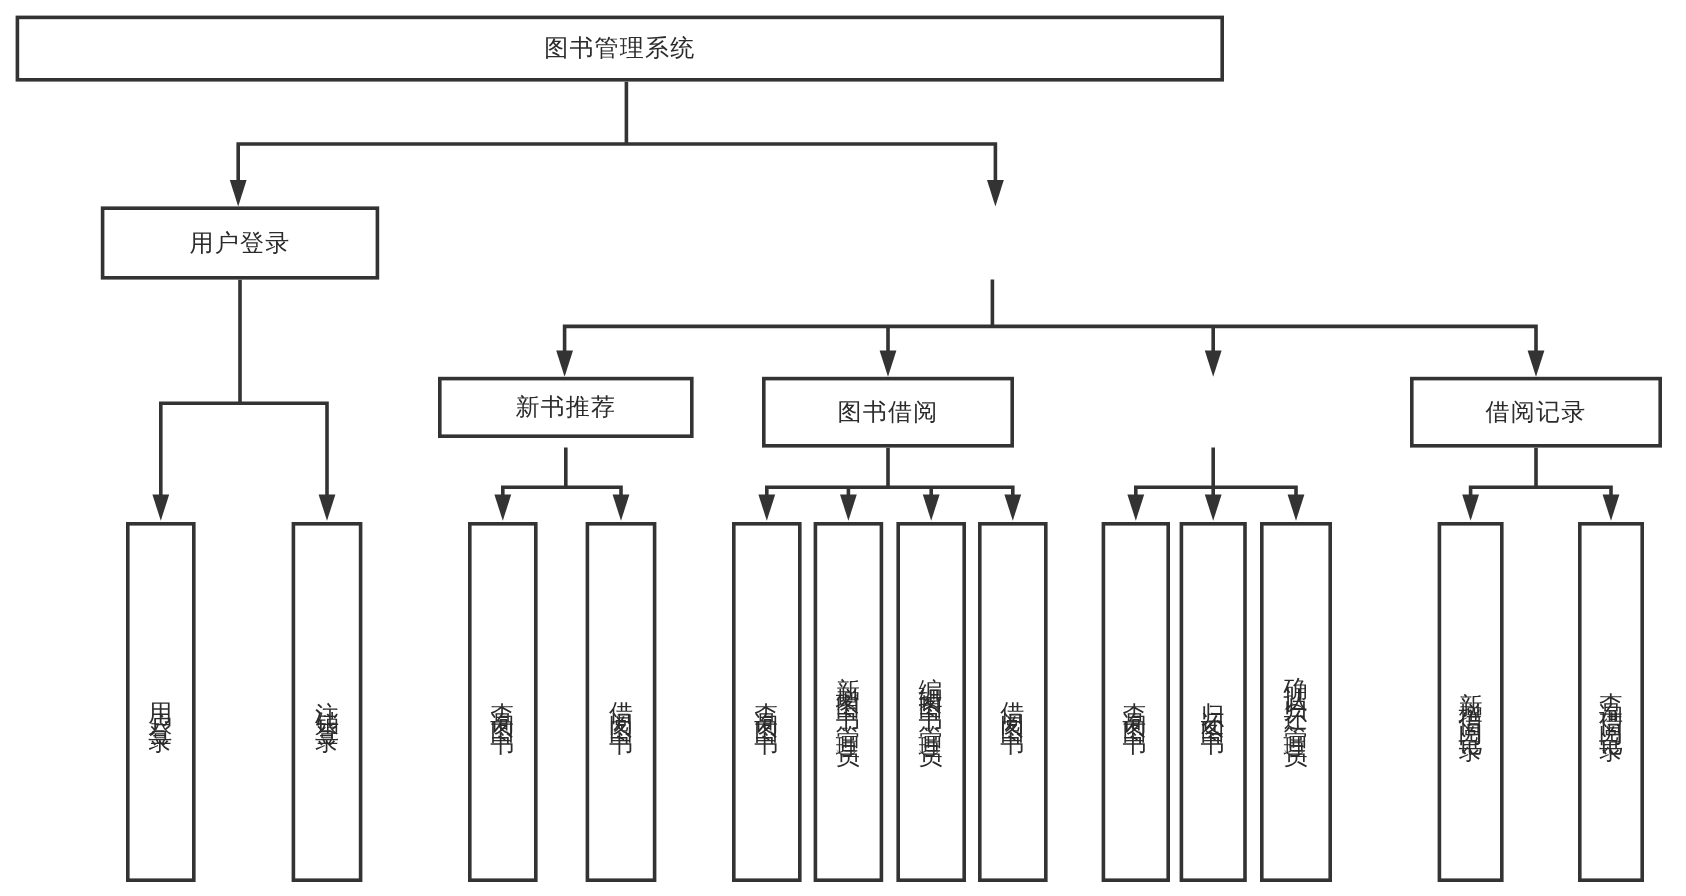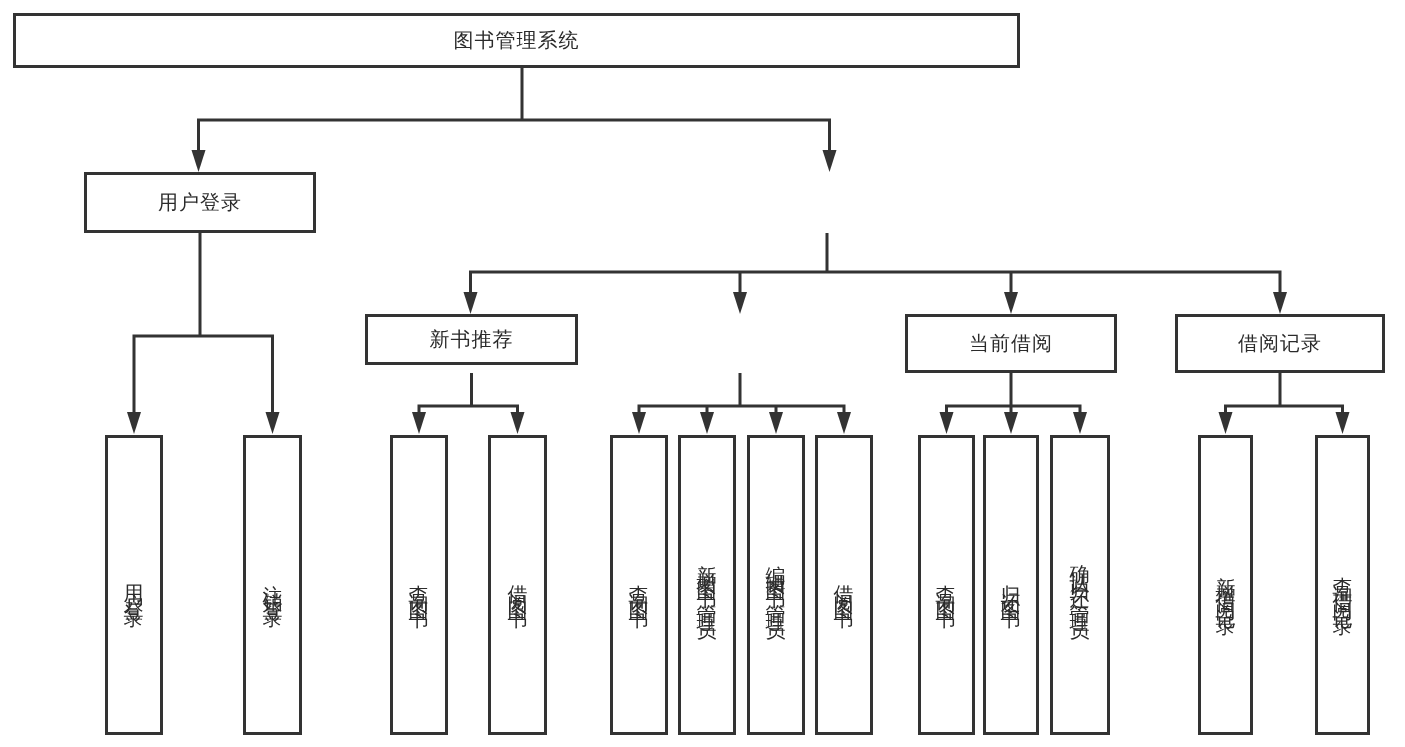--- a/index.html
+++ b/index.html
@@ -113,21 +113,21 @@
       <polygon points="1218.5,412 1232.5,412 1225.5,434"></polygon>
       <polygon points="1335.5,412 1349.5,412 1342.5,434"></polygon>
     </g>
   </svg>
 
   <div class="box h" style="left:13px;top:13px;width:1007px;height:55px;">图书管理系统</div>
 
   <div class="box h" style="left:84px;top:172px;width:232px;height:61px;">用户登录</div>
 
   <div class="box h" style="left:365px;top:314px;width:213px;height:51px;">新书推荐</div>
-  <div class="box h" style="left:905px;top:314px;width:212px;height:59px;">当前借阅</div>
+  <div class="box h" style="left:635px;top:314px;width:210px;height:59px;">图书借阅</div>
   <div class="box h" style="left:1175px;top:314px;width:210px;height:59px;">借阅记录</div>
 
   <div class="box v" style="left:105px;top:435px;width:58px;height:300px;">用户登录</div>
   <div class="box v w53" style="left:243px;top:435px;width:59px;height:300px;">注销登录</div>
 
   <div class="box v" style="left:390px;top:435px;width:58px;height:300px;">查询图书</div>
   <div class="box v w53" style="left:488px;top:435px;width:59px;height:300px;">借阅图书</div>
 
   <div class="box v" style="left:610px;top:435px;width:58px;height:300px;">查询图书</div>
   <div class="box v" style="left:678px;top:435px;width:58px;height:300px;">新增图书（管理员）</div>

